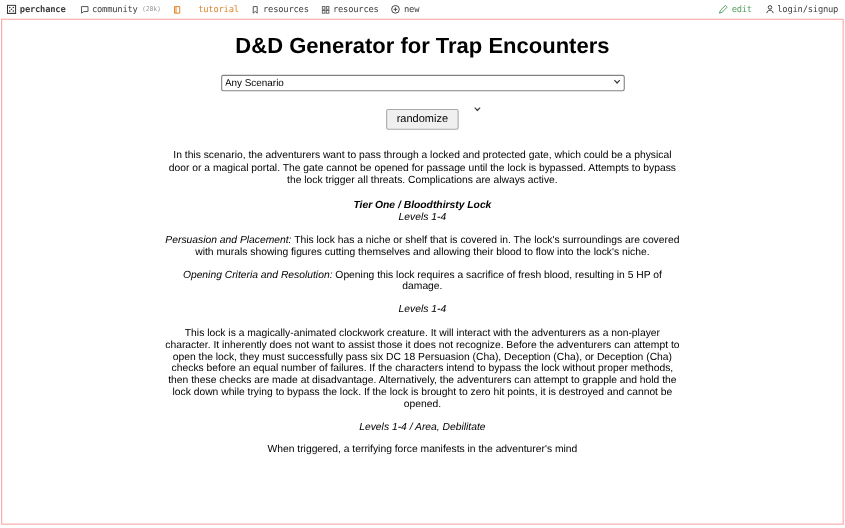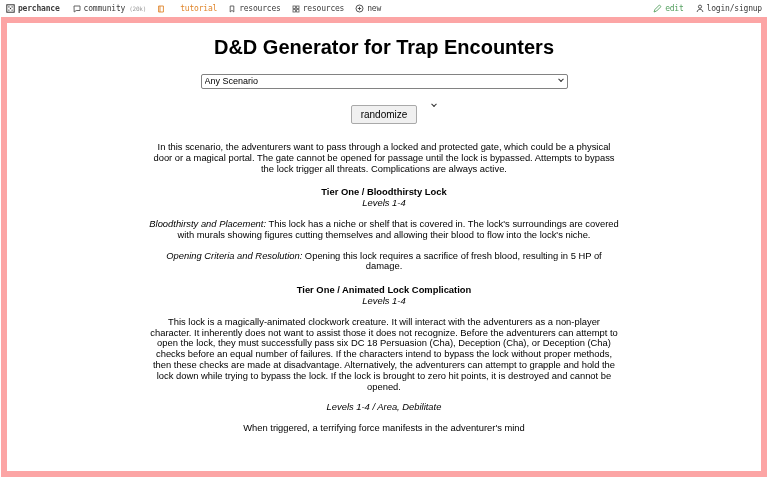--- a/index.html
+++ b/index.html
@@ -18,21 +18,21 @@
   .nav-item.brand { font-weight: bold; margin-right: 13px; }
   .nav-item.orange { color: #e0862c; gap: 15px; }
   .nav-item.green { color: #55a060; }
   .count { font-size: 6px; color: #999; margin-left: 1px; }
   .topbar-right { margin-left: auto; display: inline-flex; align-items: center; }
   .topbar-right .nav-item { margin-right: 0; margin-left: 12px; }
 
   
   .frame {
     position: absolute; left: 1px; right: 1px; top: 17px; bottom: 3px;
-    border: 6px solid #fca5a5; background: #fff; overflow: hidden;
+    border: 1px solid #fca5a5; background: #fff; overflow: hidden;
   }
 
   .gen-title { text-align: center; font-size: 20px; font-weight: bold; margin-top: 13px; }
 
   .select-wrap { position: relative; margin: 16px auto; }
   .select-wrap.scenario { width: 367px; margin-top: 11px; }
   .select-wrap.tier { width: 113px; margin-top: 9px; }
   select {
     -webkit-appearance: none; appearance: none;
     width: 100%; height: 15px; font-size: 9px; font-family: "Liberation Sans", sans-serif;
@@ -51,21 +51,21 @@
     padding: 3px 9px; color: #000; cursor: pointer;
   }
 
   
   .output {
     width: 472px; margin: 18px auto 0; text-align: center;
     font-size: 9.4px; line-height: 10.8px;
   }
   .output p { margin: 10px 0; }
   .output p:first-child { margin-top: 0; }
-  .section-heading { font-weight: bold; margin-top: 13px; }
+  .section-heading { font-weight: bold; margin-top: 13px; font-style: italic; }
   .section-sub { font-style: italic; }
   .ital { font-style: italic; }
 </style>
 </head>
 <body>
 
 <div class="topbar">
   <a class="nav-item brand">
     <span class="icon">
       <svg width="9" height="9" viewBox="0 0 9 9">
@@ -167,24 +167,23 @@
     <span class="caret"></span>
   </div>
 
   <button class="randomize-btn">randomize</button>
 
   <div class="output">
     <p>In this scenario, the adventurers want to pass through a locked and protected gate, which could be a physical door or a magical portal. The gate cannot be opened for passage until the lock is bypassed. Attempts to bypass the lock trigger all threats. Complications are always active.</p>
 
     <div class="section-heading">Tier One / Bloodthirsty Lock</div>
     <div class="section-sub">Levels 1-4</div>
-    <p><span class="ital">Bloodthirsty and Placement:</span><span> This lock has a niche or shelf that is covered in. The lock's surroundings are covered with murals showing figures cutting themselves and allowing their blood to flow into the lock's niche.</span></p>
+    <p><span class="ital">Persuasion and Placement:</span><span> This lock has a niche or shelf that is covered in. The lock's surroundings are covered with murals showing figures cutting themselves and allowing their blood to flow into the lock's niche.</span></p>
     <p><span class="ital">Opening Criteria and Resolution:</span><span> Opening this lock requires a sacrifice of fresh blood, resulting in 5 HP of damage.</span></p>
 
-    <div class="section-heading">Tier One / Animated Lock Complication</div>
     <div class="section-sub">Levels 1-4</div>
     <p>This lock is a magically-animated clockwork creature. It will interact with the adventurers as a non-player character. It inherently does not want to assist those it does not recognize. Before the adventurers can attempt to open the lock, they must successfully pass six DC 18 Persuasion (Cha), Deception (Cha), or Deception (Cha) checks before an equal number of failures. If the characters intend to bypass the lock without proper methods, then these checks are made at disadvantage. Alternatively, the adventurers can attempt to grapple and hold the lock down while trying to bypass the lock. If the lock is brought to zero hit points, it is destroyed and cannot be opened.</p>
 
     <div class="section-sub">Levels 1-4 / Area, Debilitate</div>
     <p>When triggered, a terrifying force manifests in the adventurer's mind</p>
   </div>
 
 </div>
 
 </body></html>

